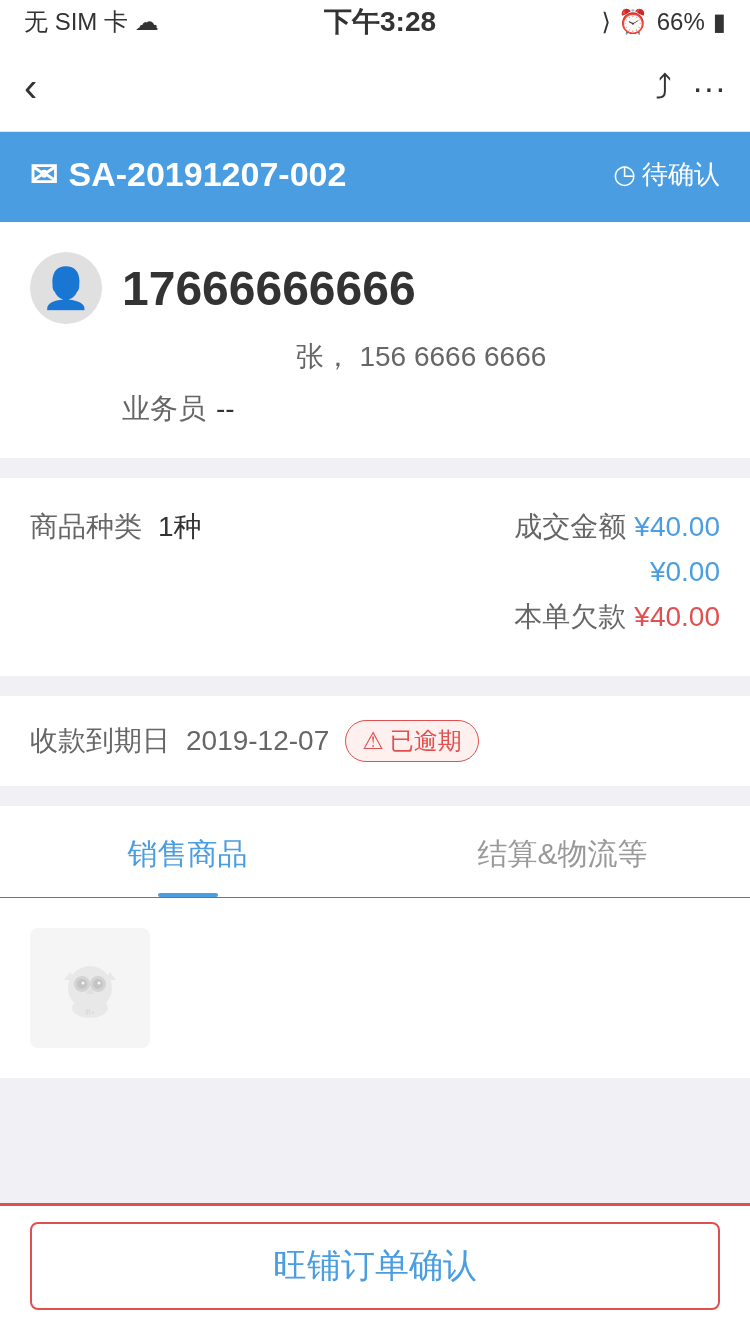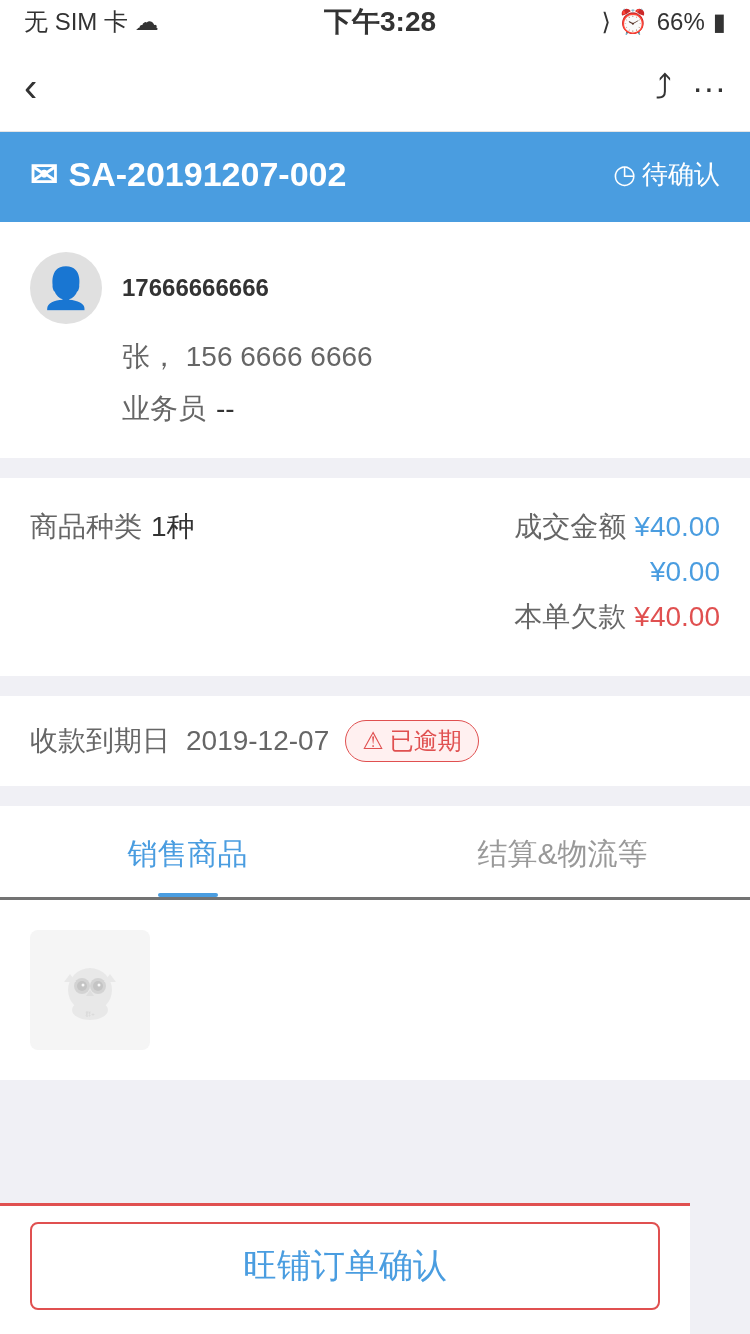--- a/index.html
+++ b/index.html
@@ -112,29 +112,30 @@
       display: flex;
       align-items: center;
       justify-content: center;
       flex-shrink: 0;
     }
     .avatar-icon {
       font-size: 40px;
       color: #aaa;
     }
     .customer-name {
-      font-size: 24px;
+      font-size: 48px;
       font-weight: 600;
       color: #333;
     }
     .customer-details {
       font-size: 28px;
       color: #666;
       margin-bottom: 14px;
       padding-left: 92px;
+      text-align: center;
     }
     .customer-meta {
       display: flex;
       align-items: center;
       gap: 60px;
       padding-left: 92px;
       font-size: 28px;
       color: #333;
     }
     .meta-item {
@@ -149,21 +150,21 @@
       background: #fff;
       padding: 30px;
       display: flex;
       justify-content: space-between;
       align-items: flex-start;
       margin-bottom: 20px;
     }
     .amount-left {
       display: flex;
       align-items: flex-end;
-      gap: 9px;
+      gap: 16px;
       font-size: 28px;
       color: #333;
     }
     .amount-label { color: #666; }
     .amount-value { color: #333; }
     .amount-right {
       text-align: right;
     }
     .amount-row {
       display: flex;
@@ -197,21 +198,21 @@
       color: #e05050;
       display: flex;
       align-items: center;
       gap: 6px;
     }
 
     
     .tabs-container {
       background: #fff;
       display: flex;
-      border-bottom: 3px solid #737373;
+      border-bottom: 1px solid #737373;
     }
     .tab-item {
       flex: 1;
       text-align: center;
       padding: 28px 0 22px 0;
       font-size: 30px;
       color: #999;
       cursor: pointer;
       position: relative;
     }
@@ -267,21 +268,21 @@
       background: #f0f0f5;
       min-height: 300px;
       padding-bottom: 120px;
     }
 
     
     .confirm-btn-wrapper {
       position: fixed;
       bottom: 0;
       left: 0;
-      width: 690px;
+      width: 750px;
       background: #fff;
       padding: 16px 30px 24px 30px;
       border-top: 3px solid #e05050;
     }
     .confirm-btn {
       width: 100%;
       height: 88px;
       border: 2px solid #e05050;
       background: #fff;
       border-radius: 8px;

